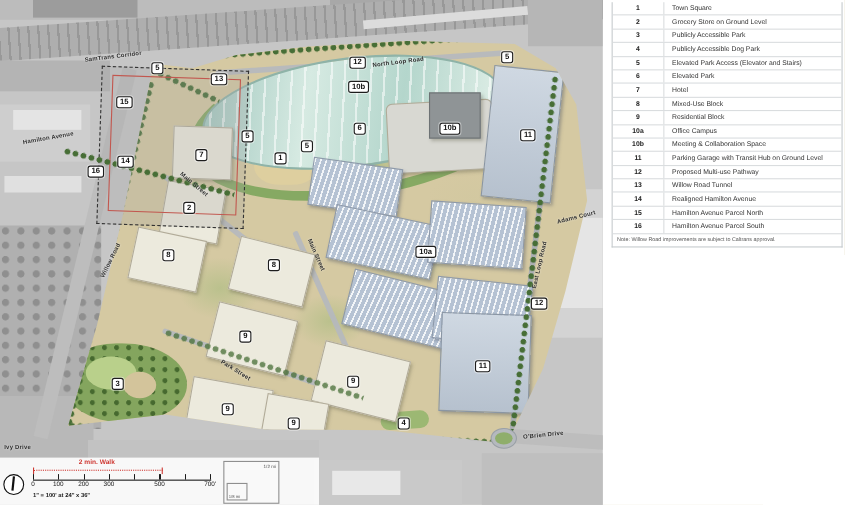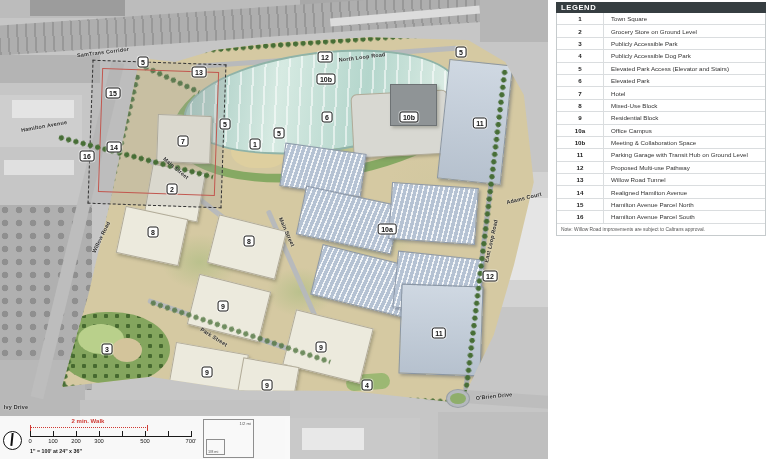--- a/index.html
+++ b/index.html
@@ -238,21 +238,20 @@
     <div class="caption">1" = 100'  at 24" x 36"</div>
     <div class="inset">
       <div class="inset-outer-label">1/2 mi</div>
       <div class="inset-inner">
         <div class="inset-inner-label">1/8 mi</div>
       </div>
     </div>
   </div>
 
   <div class="legend">
-    <div class="lhead">LEGEND</div>
     <div class="lbody">
       <div id="legendrows">
           <div class="lrow">
             <div class="lnum">1</div>
             <div class="ldesc">Town Square</div>
           </div>
           <div class="lrow">
             <div class="lnum">2</div>
             <div class="ldesc">Grocery Store on Ground Level</div>
           </div>

